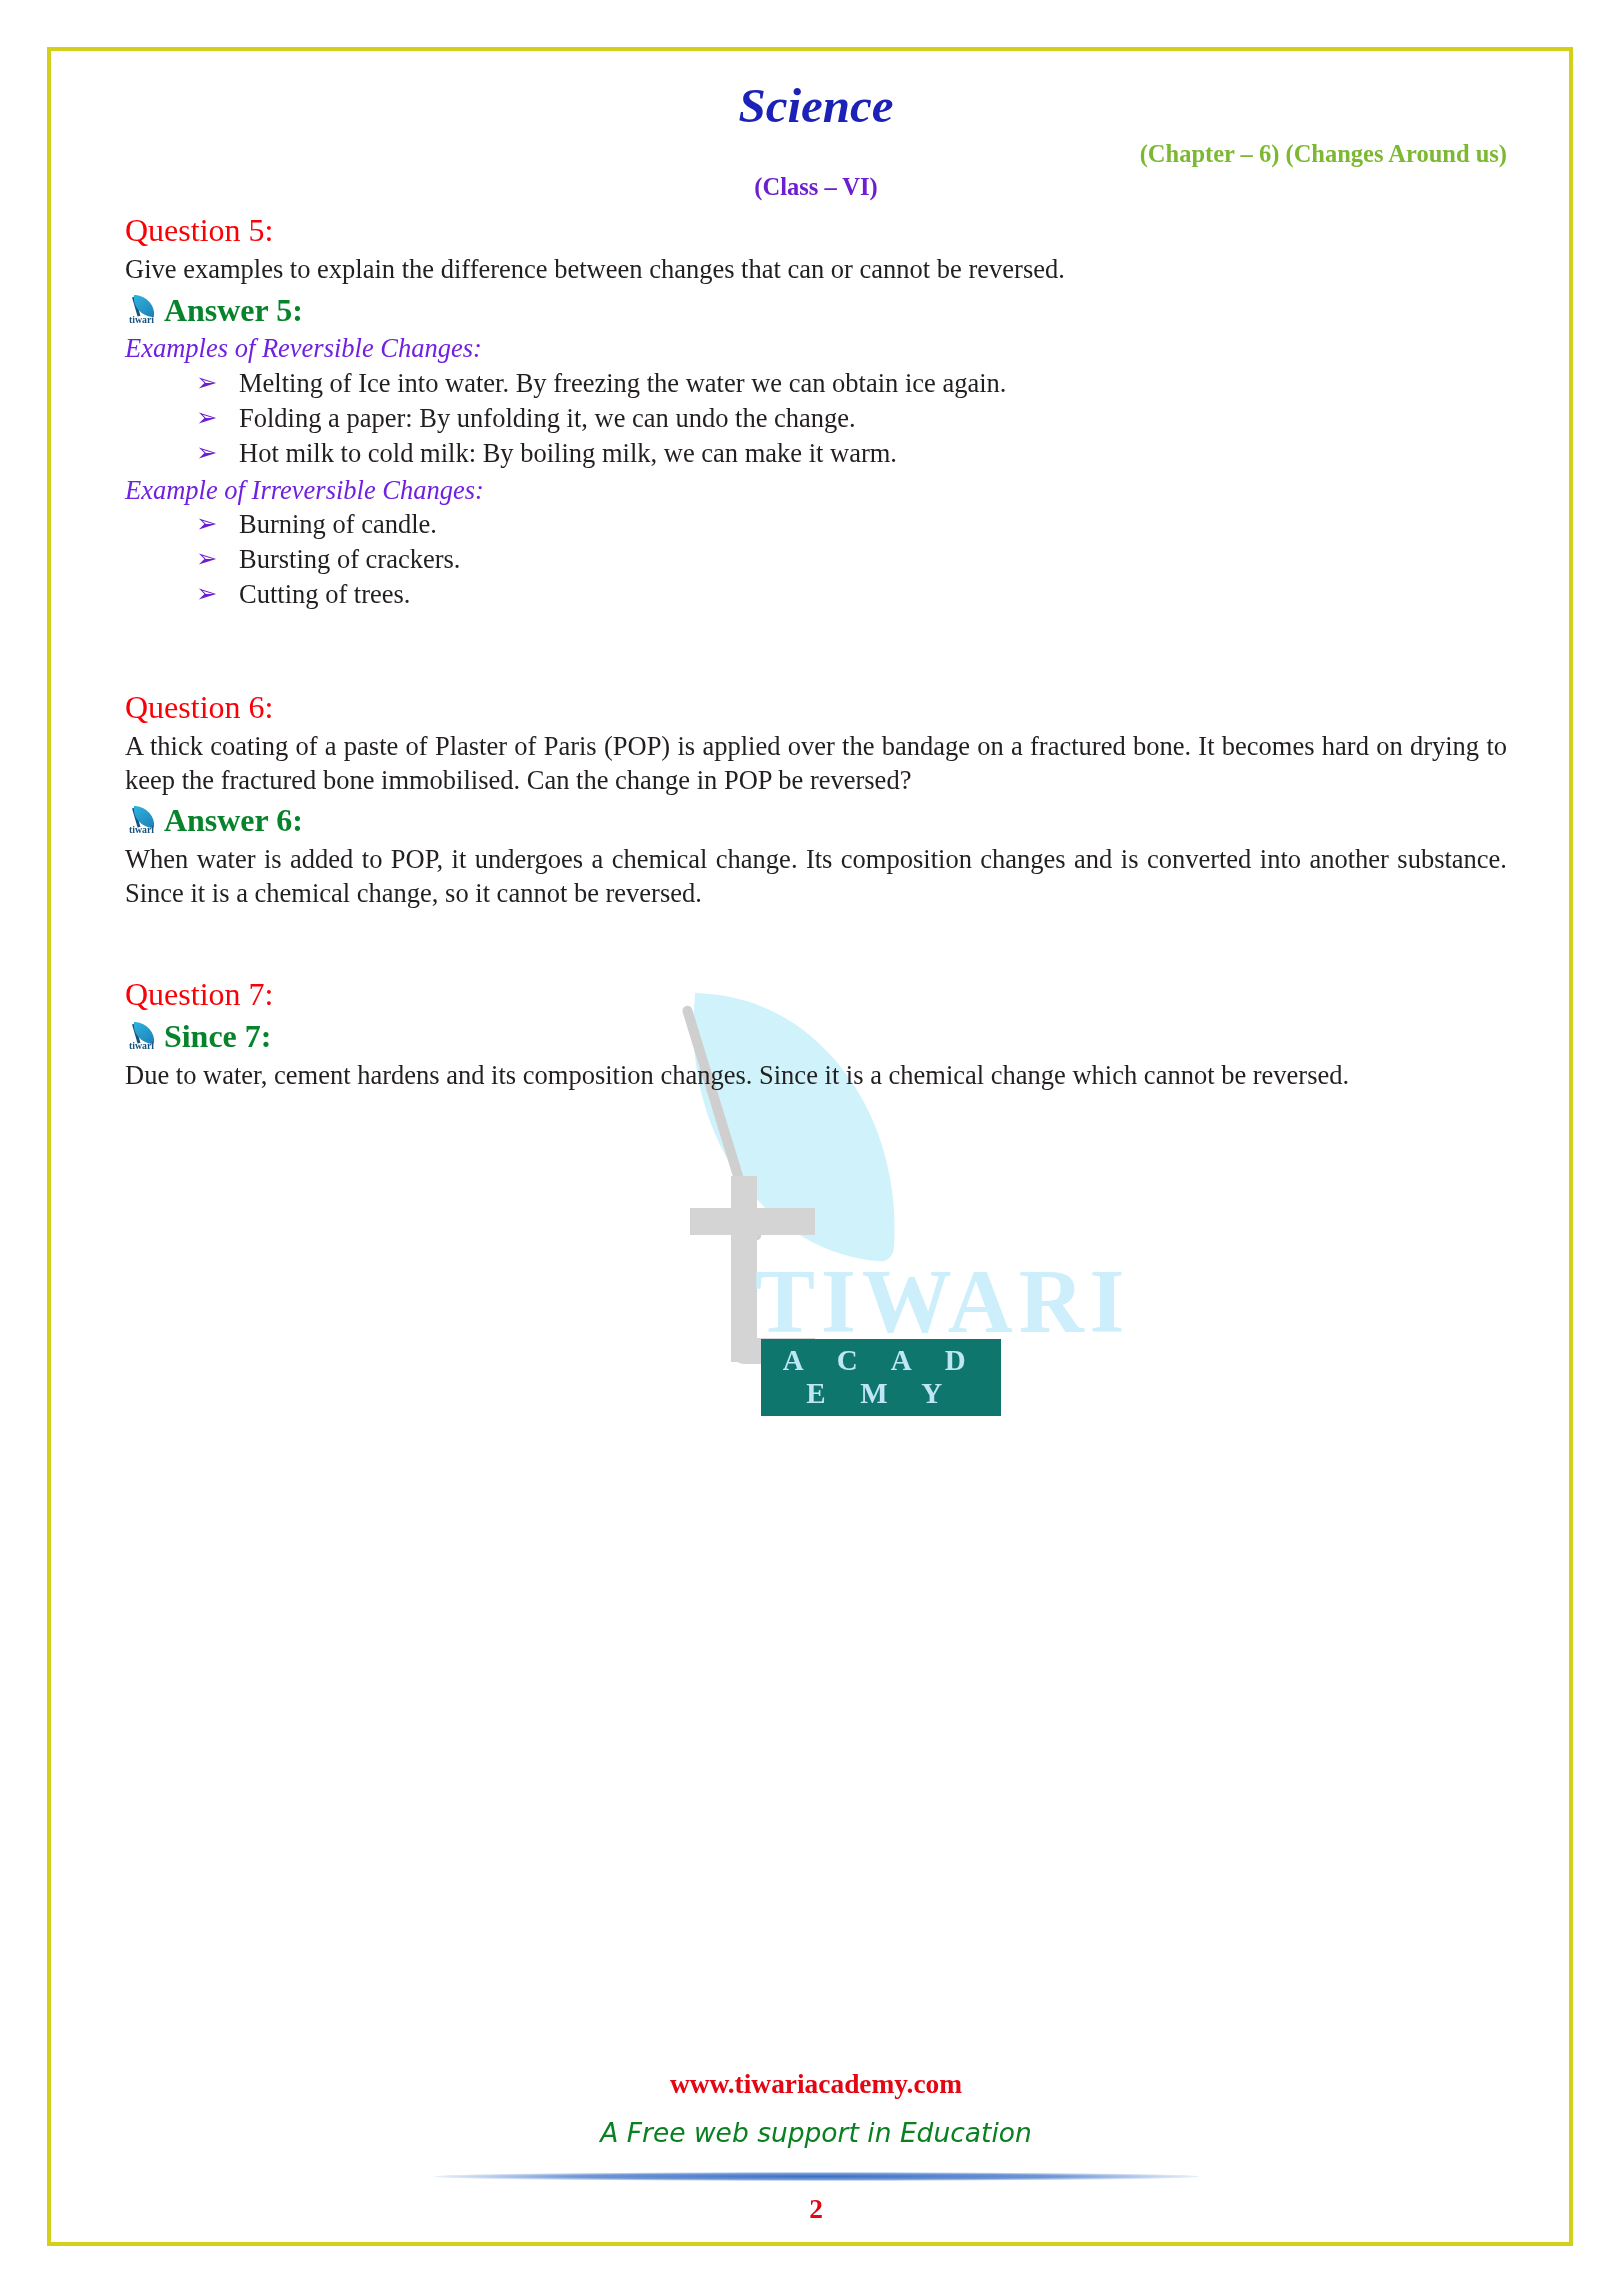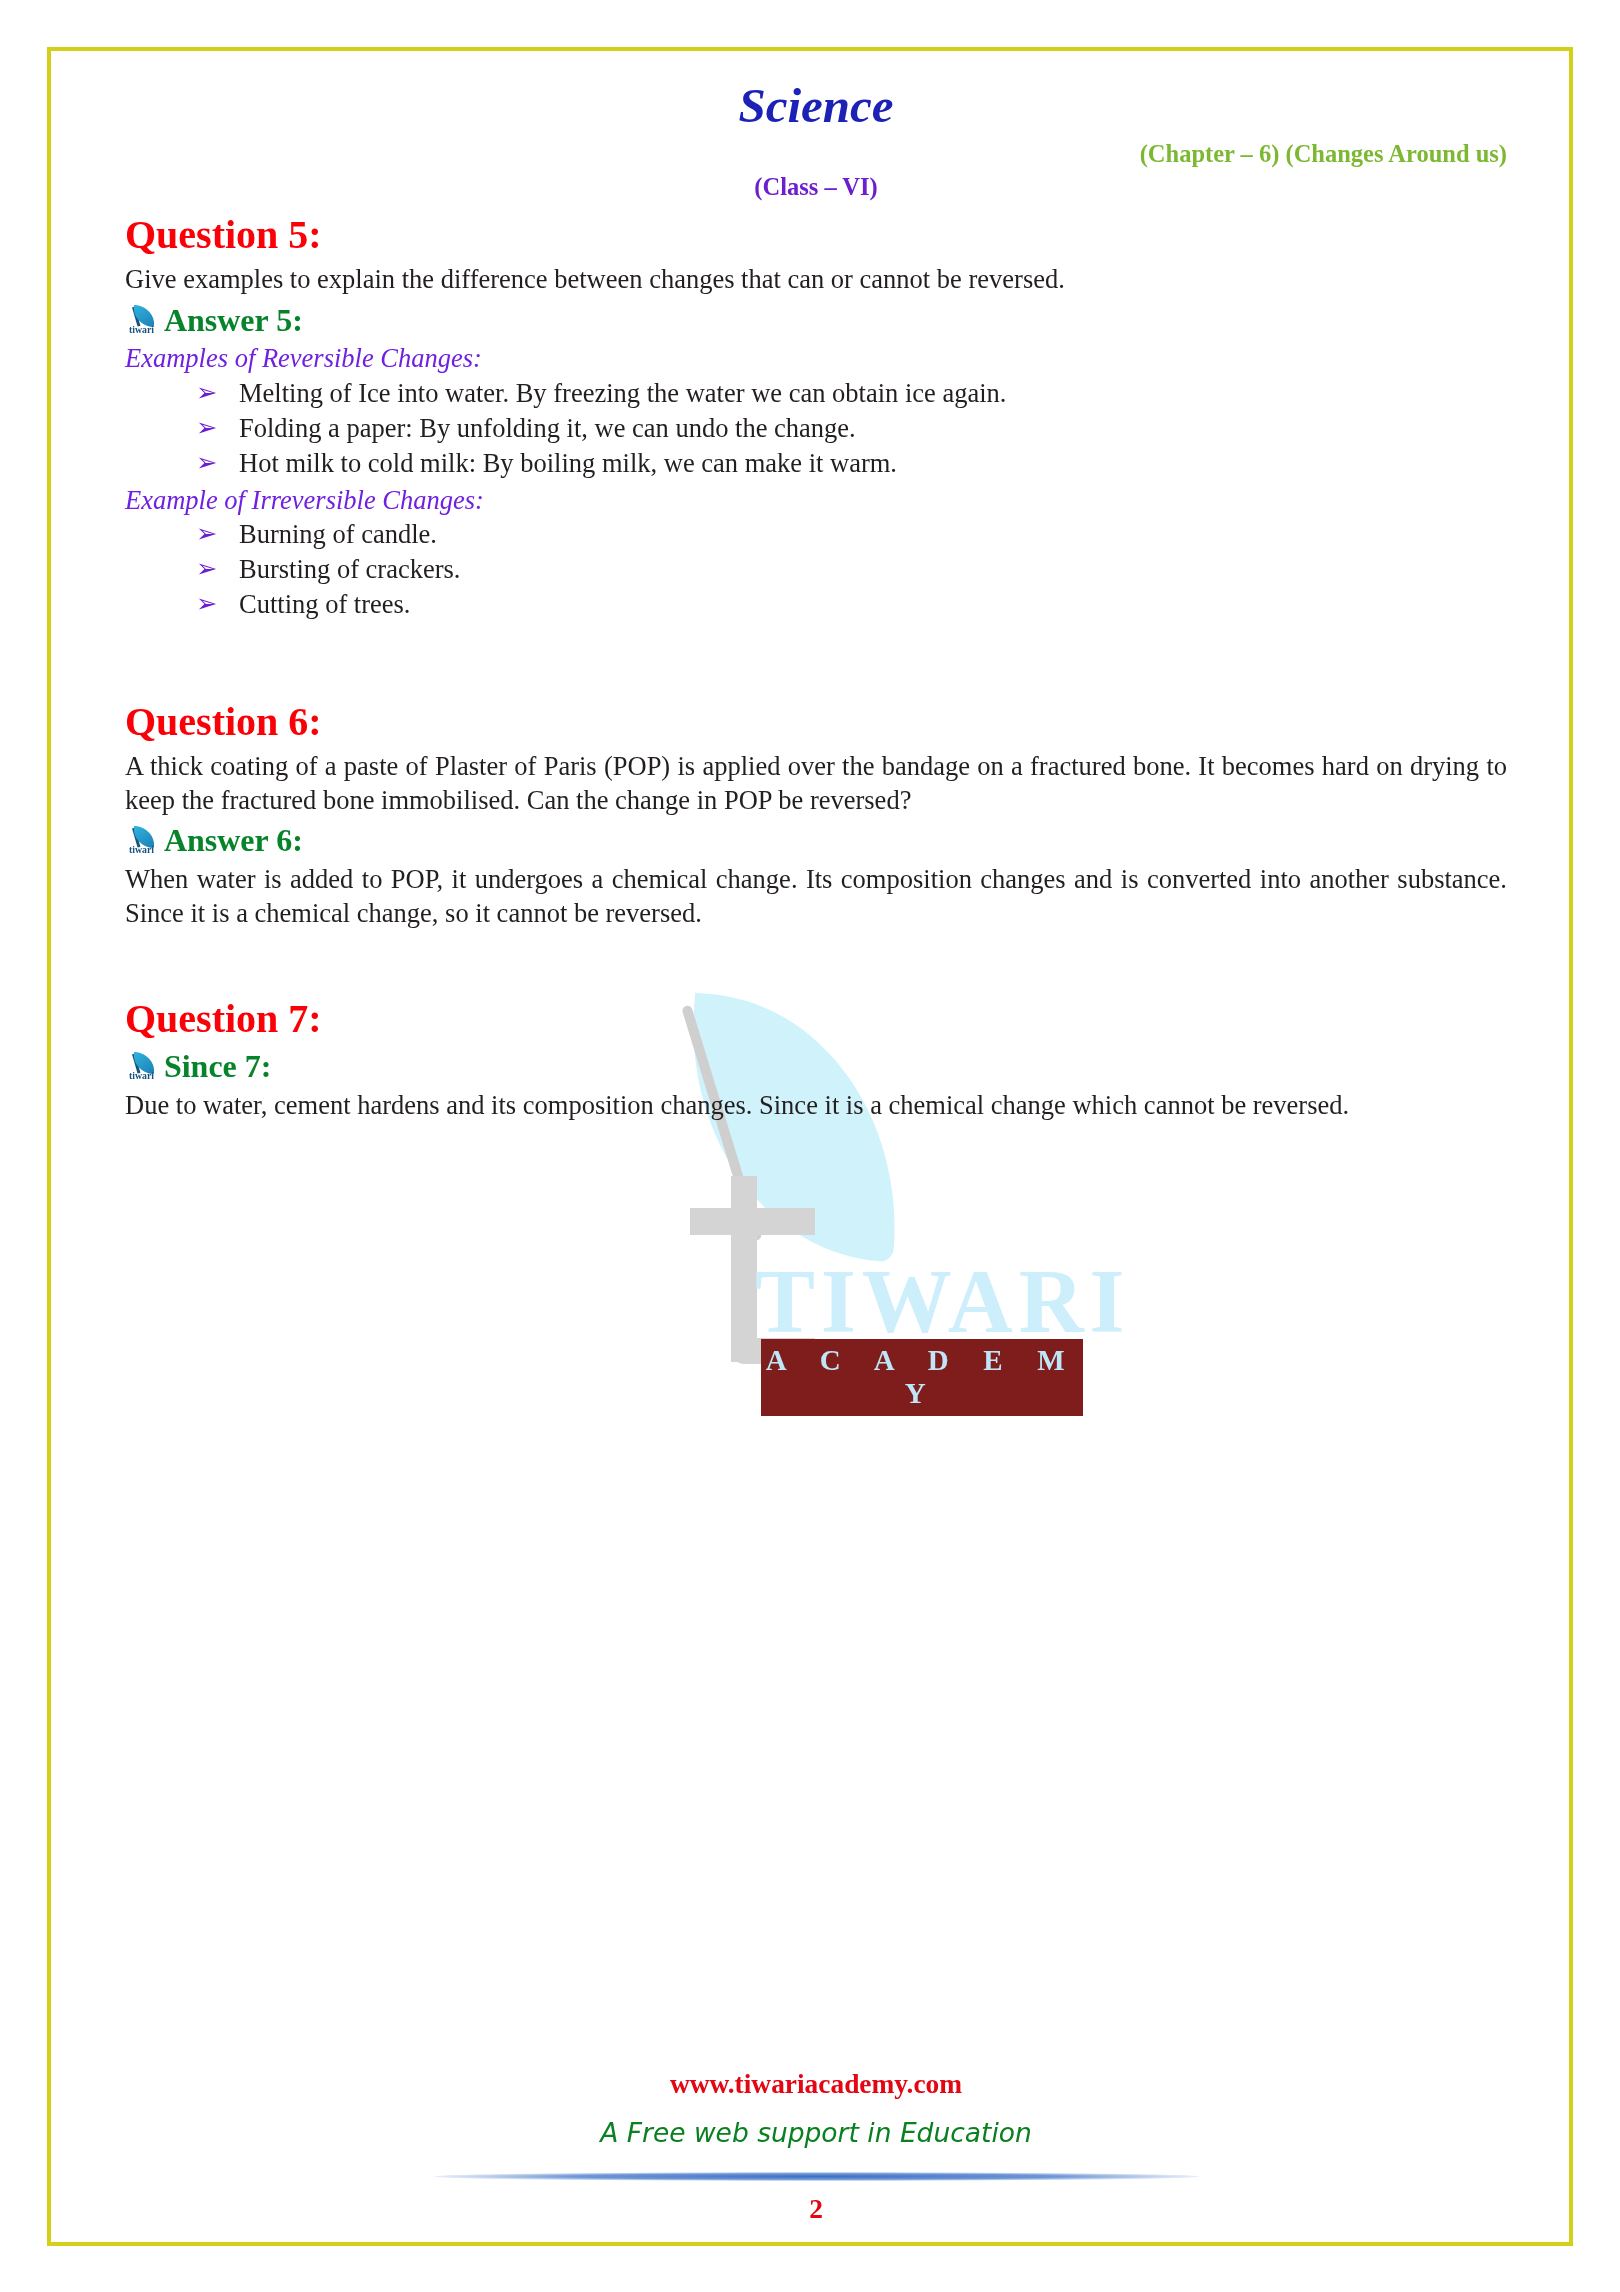--- a/index.html
+++ b/index.html
@@ -98,22 +98,22 @@
     letter-spacing: 5.9px;
     font-weight: bold;
     color: #cdeefb;
     font-family: "Liberation Serif", serif;
     line-height: 1;
   }
   .wm-academy {
     position: absolute;
     left: 153px;
     top: 339px;
-    width: 322px;
-    background: #7f1d1d;
+    width: 240px;
+    background: #0f766e;
     color: #bfe6f7;
     font-size: 29px;
     letter-spacing: 13.7px;
     font-weight: bold;
     text-align: center;
     padding: 4.9px 0 5.9px 0;
     font-family: "Liberation Serif", serif;
   }
 
   
@@ -147,22 +147,22 @@
     color: #6d1fd0;
     font-size: 24.5px;
     font-weight: bold;
     margin: 3.9px 0 0 0;
     line-height: 1.15;
   }
 
   
   .q-head {
     color: #fb0007;
-    font-size: 40px;
-    font-weight: bold;
+    font-size: 32px;
+    font-weight: normal;
     margin: 9.8px 0 2px 0;
     line-height: 1.25;
   }
   .q-text, .a-text {
     color: #231f20;
     font-size: 26.5px;
     line-height: 1.30;
     text-align: justify;
     margin: 0;
   }

